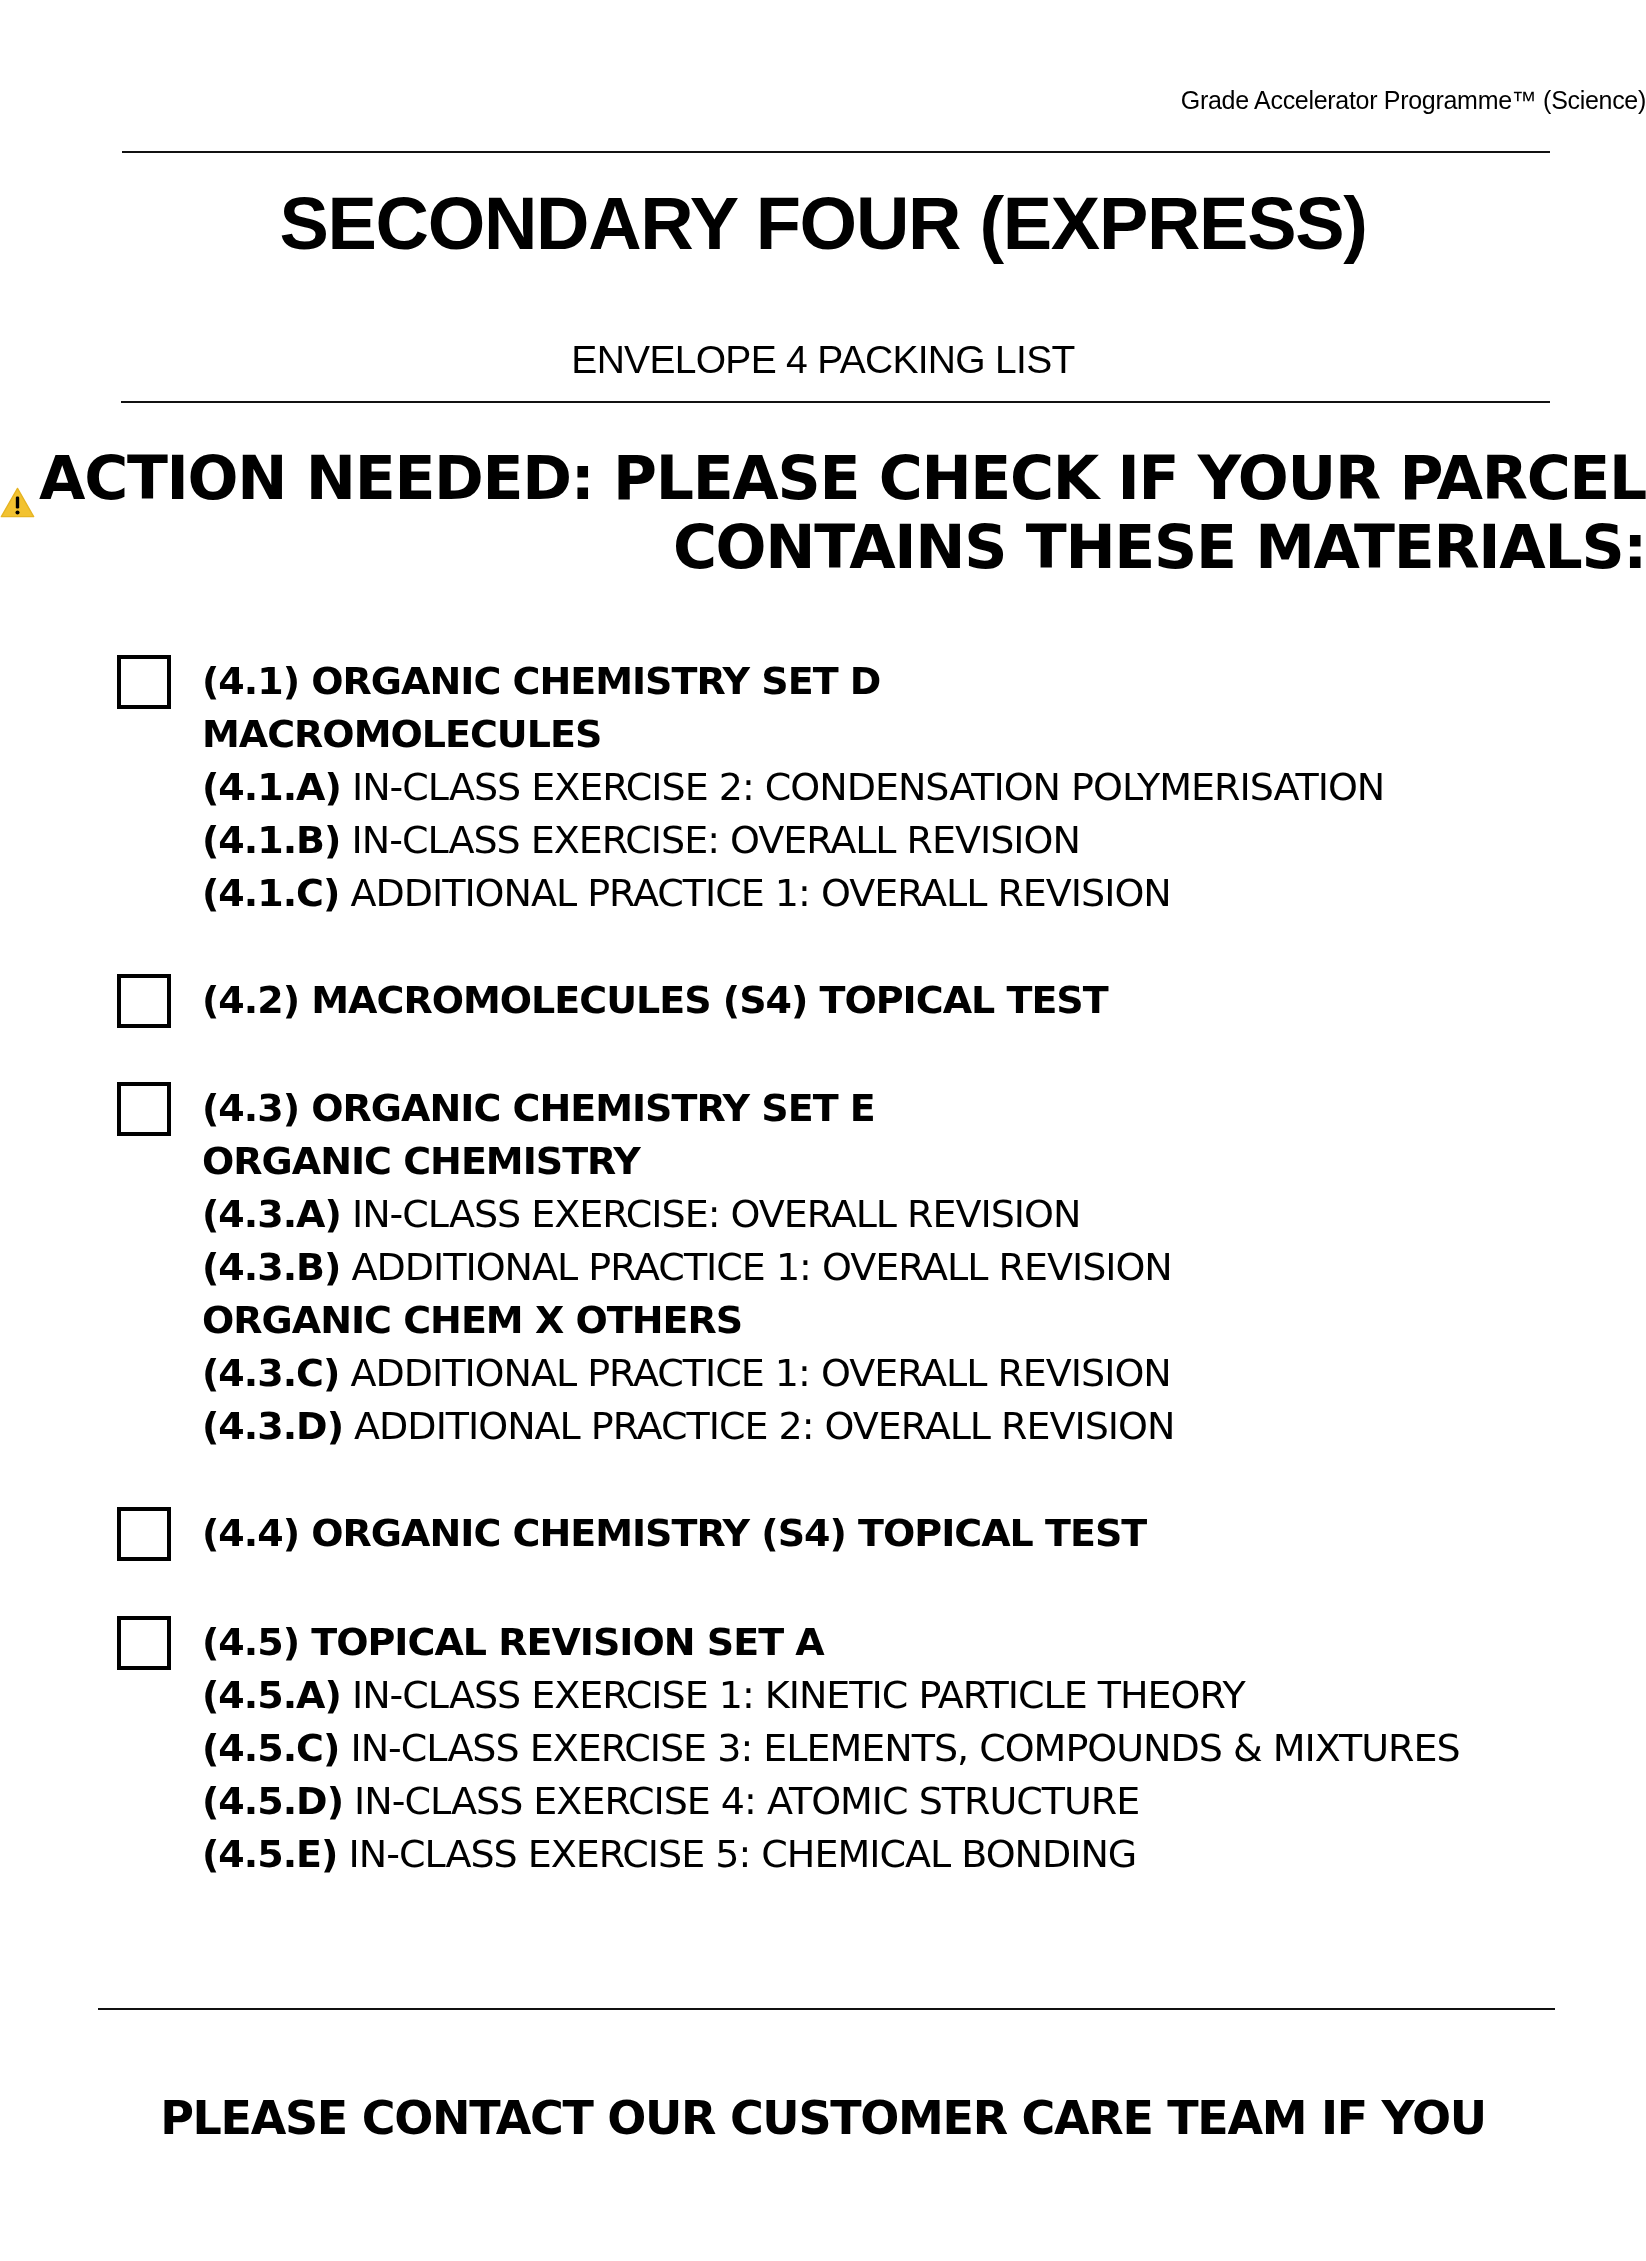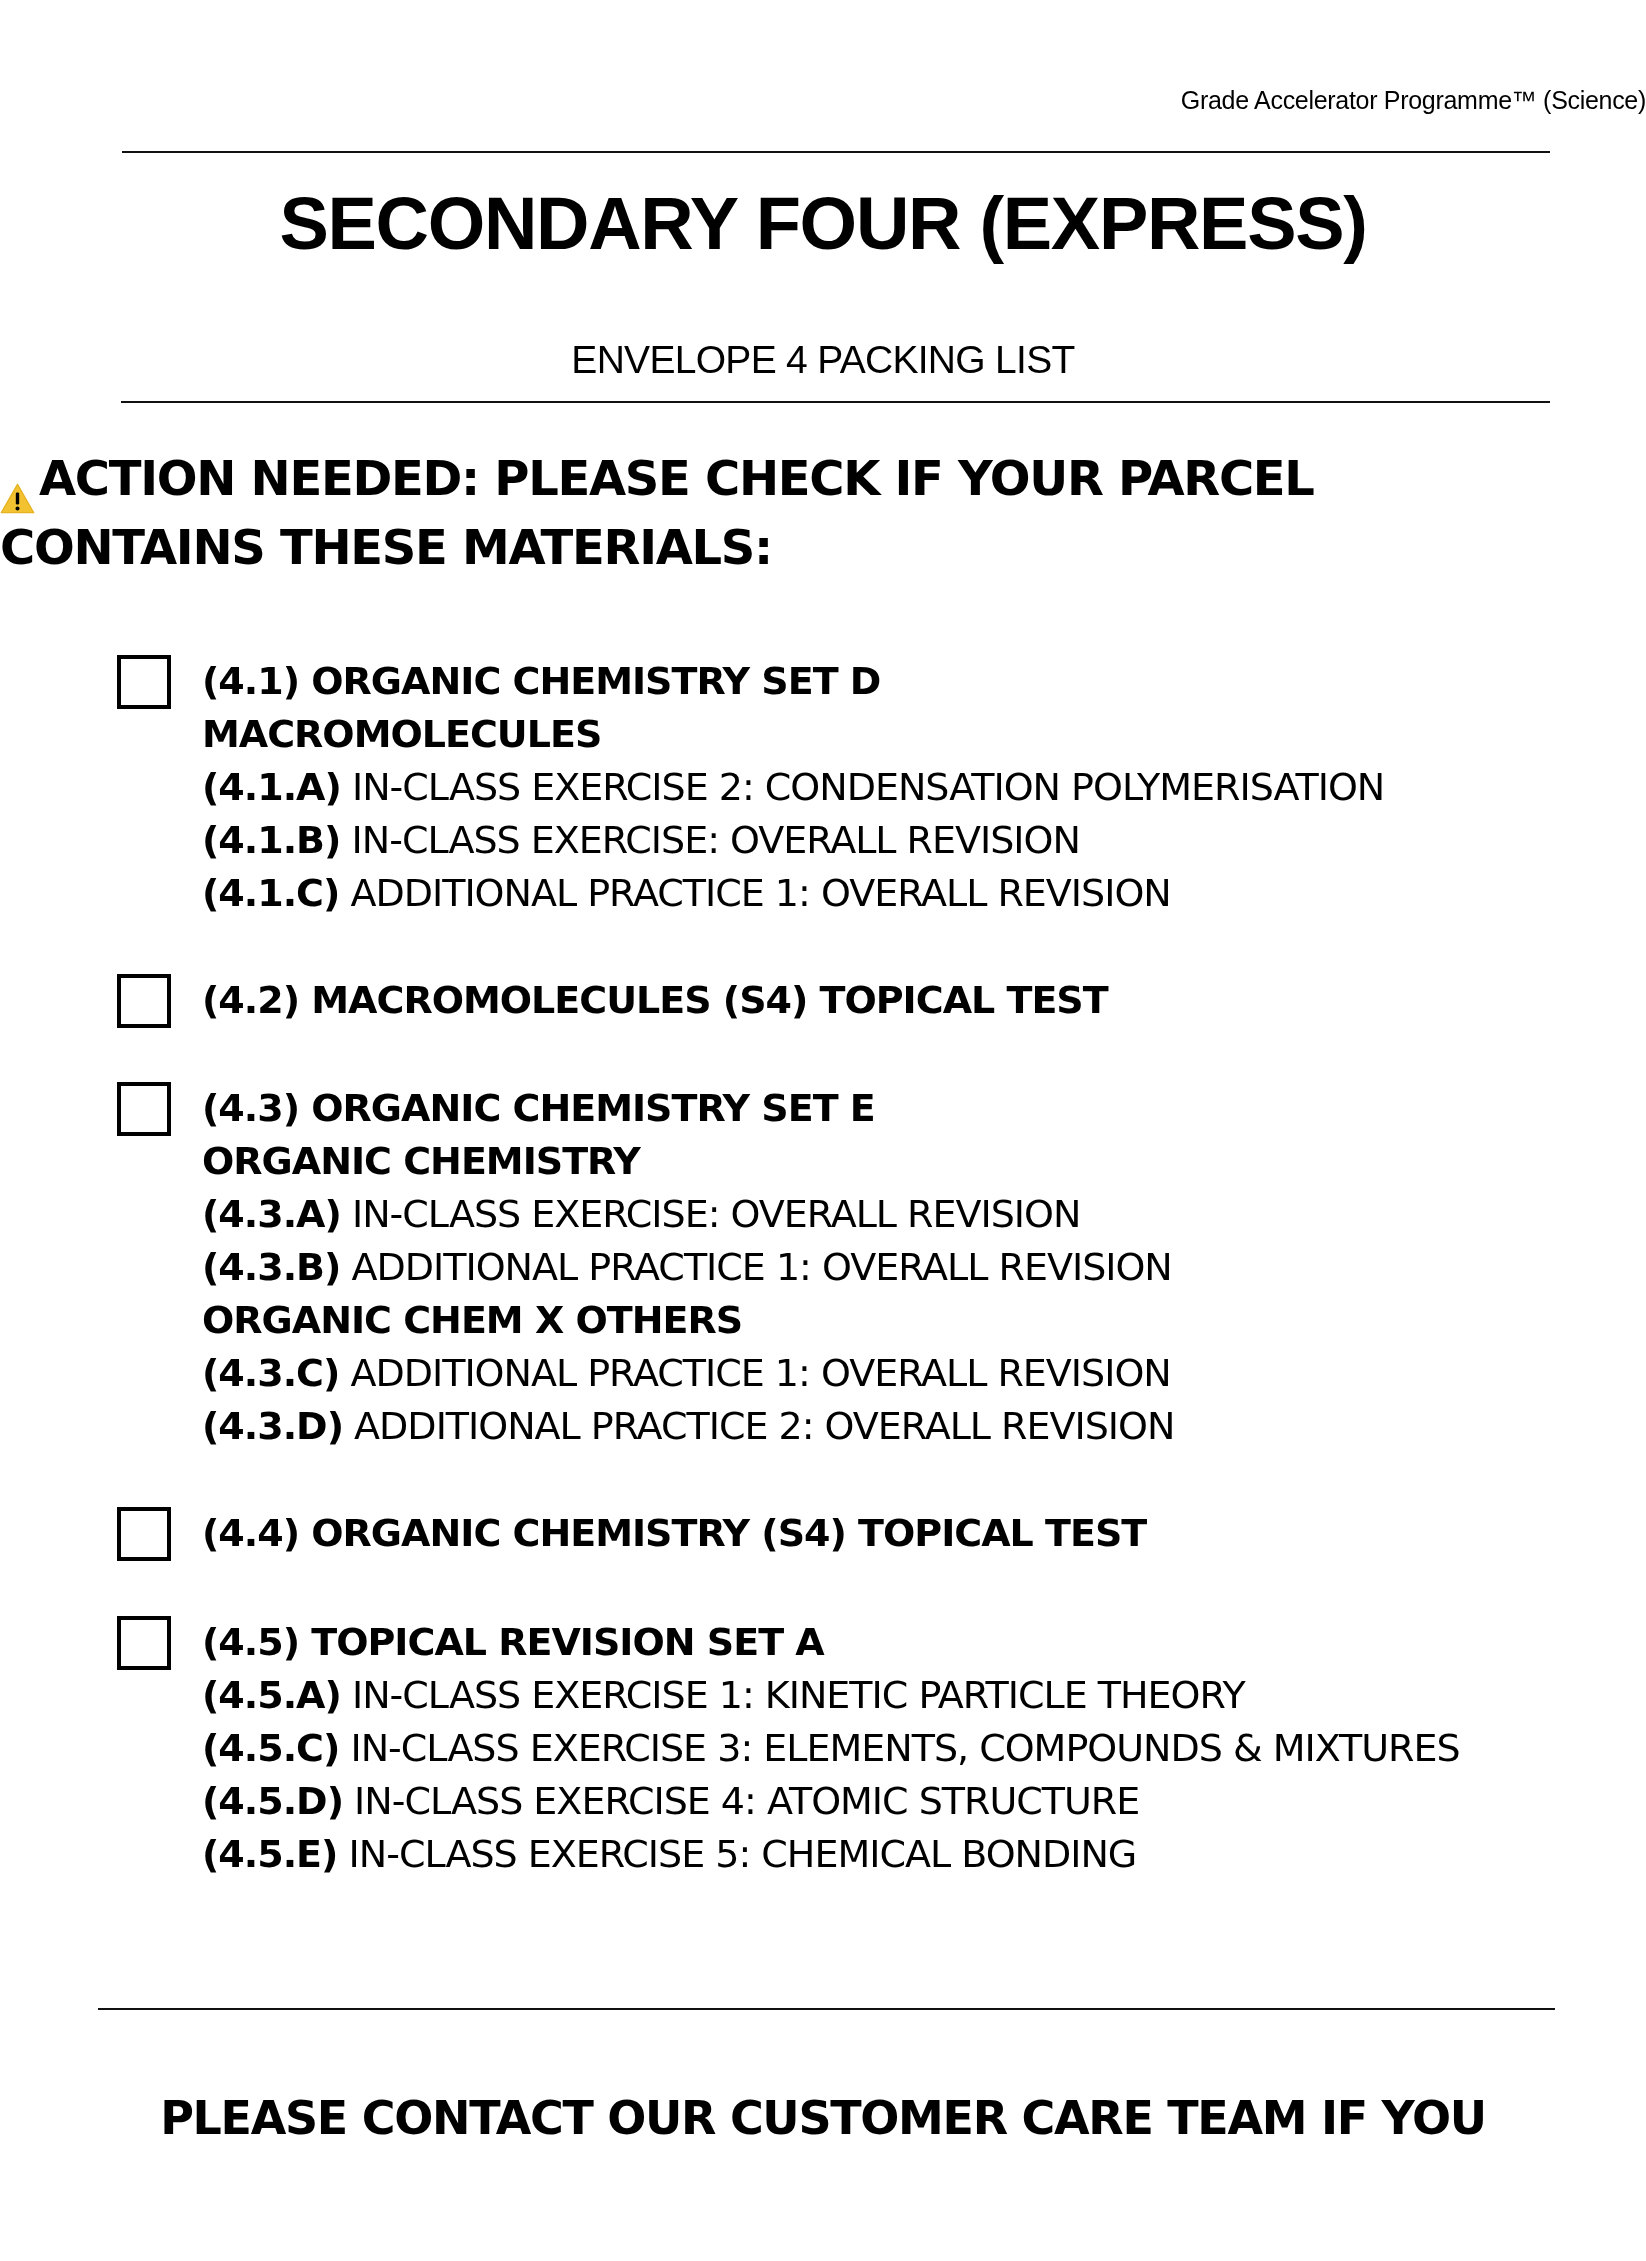--- a/index.html
+++ b/index.html
@@ -20,21 +20,21 @@
   .title {
     position: absolute; left: 0; width: 1646px; top: 181px;
     text-align: center; font-weight: bold; font-size: 74px; letter-spacing: -1.3px;
   }
   .subtitle {
     position: absolute; left: 0; width: 1646px; top: 309px;
     text-align: center; font-size: 39px; letter-spacing: -0.7px; margin-top: 29px;
   }
   .action {
     position: absolute; left: 0; width: 1646px; top: 444px;
-    text-align: left; font-weight: bold; font-size: 48px; line-height: 69px;
+    text-align: right; font-weight: bold; font-size: 60px; line-height: 69px;
     font-family: "DejaVu Sans", sans-serif; letter-spacing: -1.3px;
   }
   .action .line { display: block; }
   .warn-icon {
     display: inline-block; width: 35px; height: 31px; vertical-align: middle;
     margin-right: 4px; position: relative; top: -4px;
   }
   .group { position: absolute; left: 0; }
   .checkbox {
     position: absolute; left: 117px; width: 46px; height: 46px;

